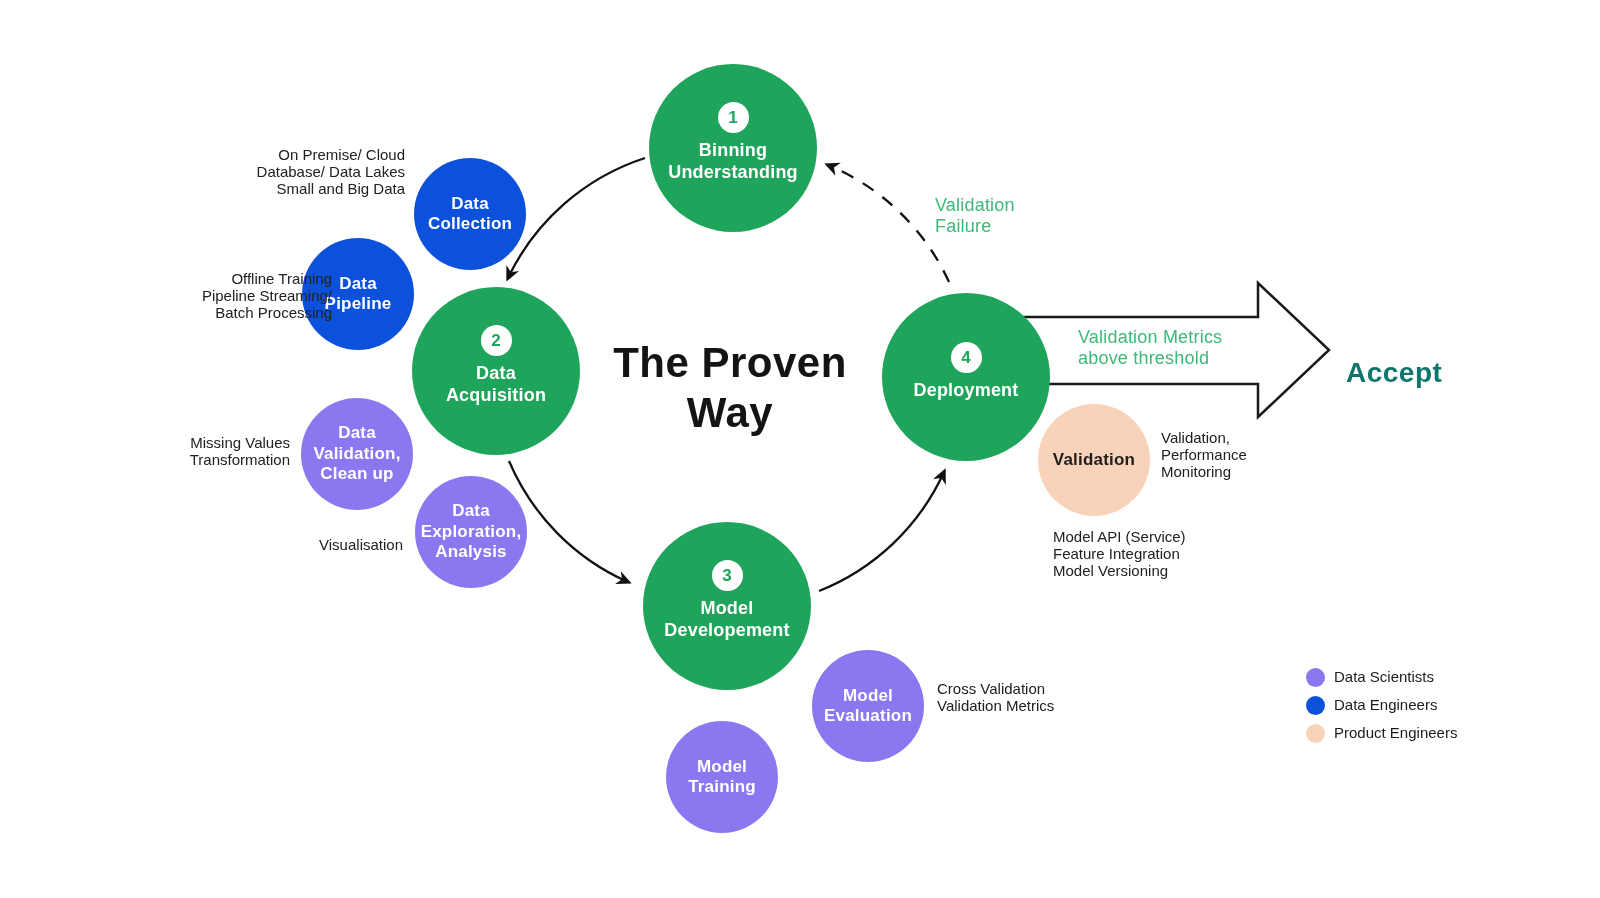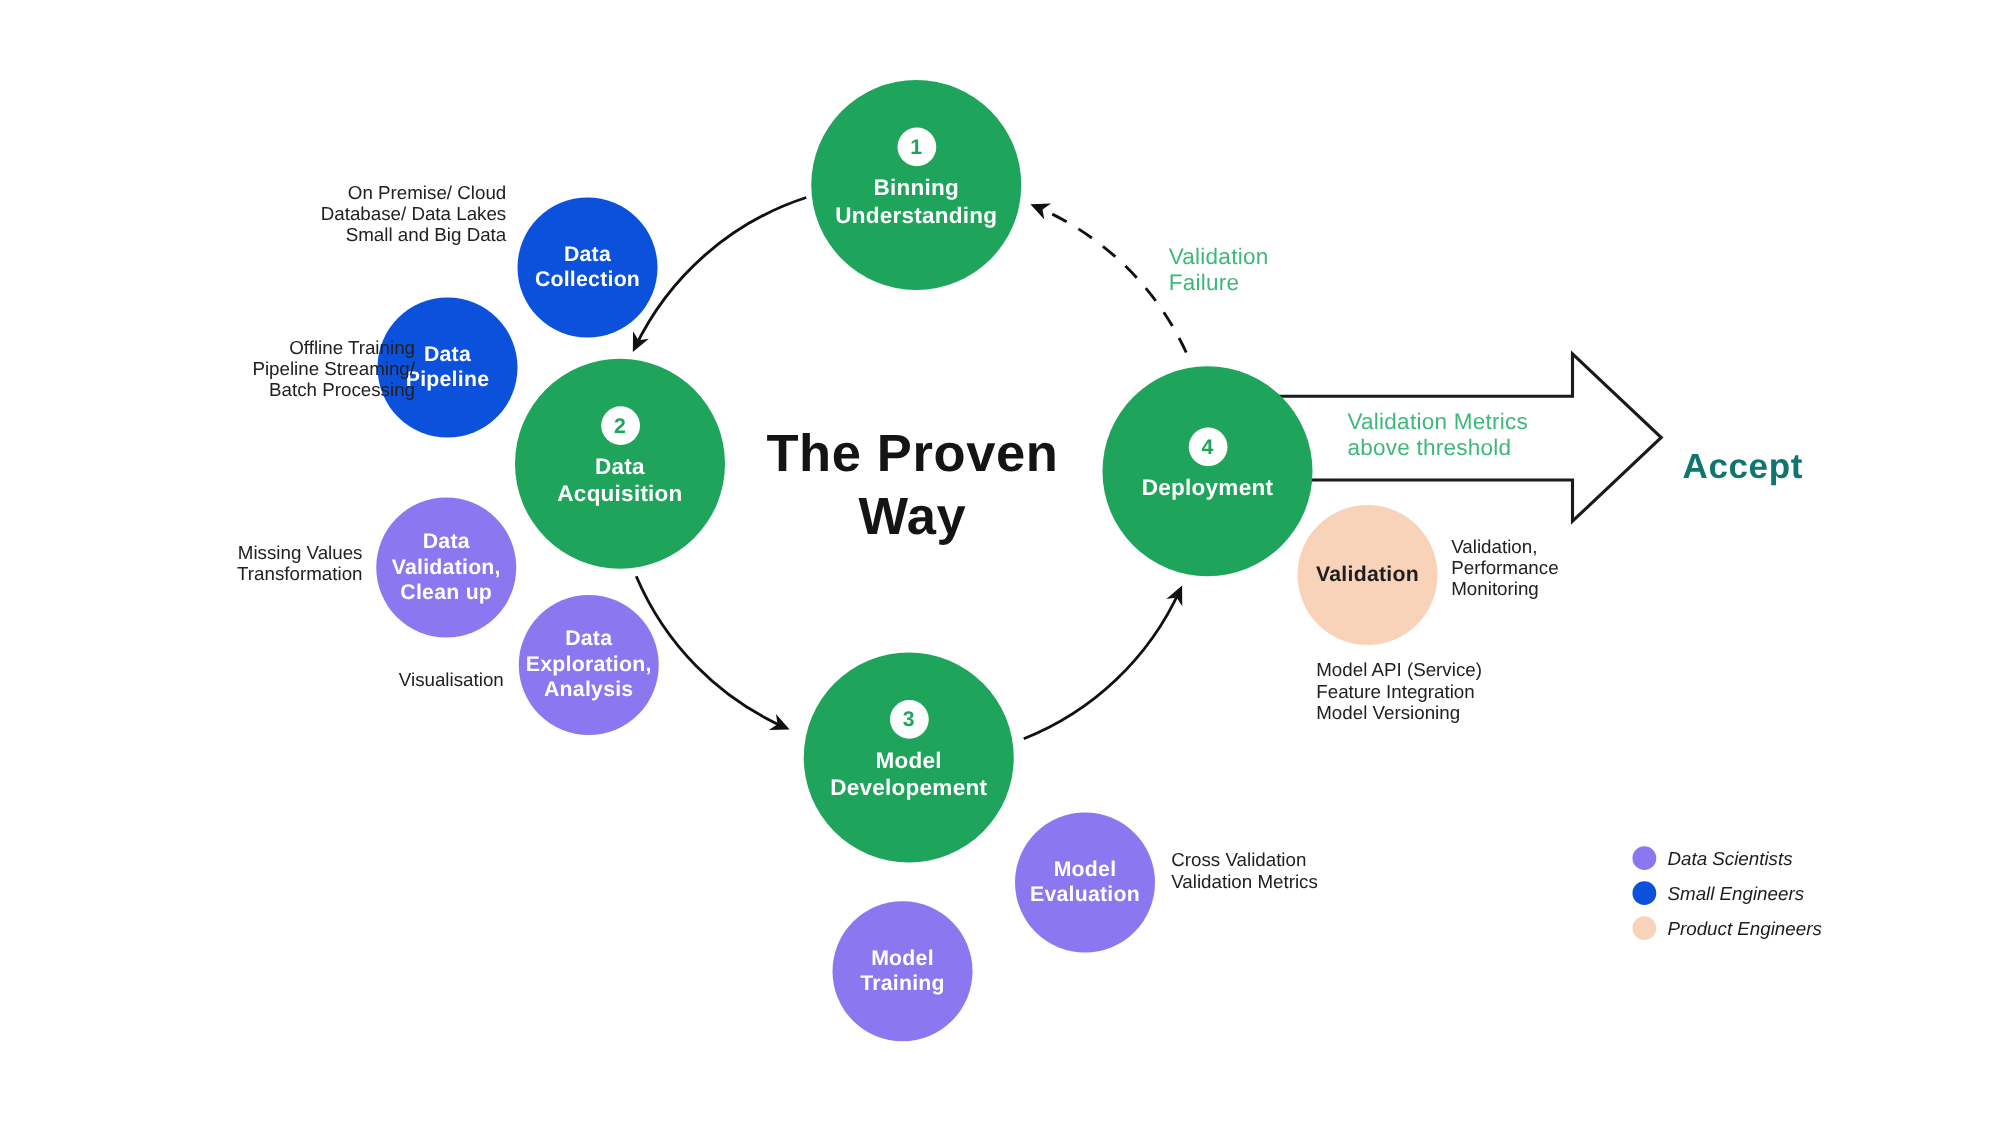--- a/index.html
+++ b/index.html
@@ -41,21 +41,21 @@
   .ann.r{text-align:right;}
   .flow-label{
     position:absolute;font-size:18px;line-height:1.18;color:#3CB878;z-index:3;
     white-space:pre-line;font-weight:500;letter-spacing:.2px;
   }
   .accept{
     position:absolute;left:1346px;top:332px;font-size:28px;font-weight:bold;
     color:#0f766e;z-index:3;letter-spacing:.5px;margin-top:25px;
   }
   .legend{position:absolute;left:1306px;top:668px;z-index:3;}
-  .legend-row{display:flex;align-items:flex-end;height:28px;font-style:italic;}
+  .legend-row{display:flex;align-items:flex-start;height:28px;}
   .legend-dot{width:19px;height:19px;border-radius:50%;margin-right:9px;flex:0 0 auto;}
   .legend-label{font-size:15px;color:#1d1d1d;font-weight:500;}
 
   
   .pos-bu{left:649px;top:64px;}
   .pos-da{left:412px;top:287px;}
   .pos-md{left:643px;top:522px;}
   .pos-dep{left:882px;top:293px;}
   
   .pos-dc{left:414px;top:158px;}
@@ -175,21 +175,21 @@
 above threshold</div>
   <div class="accept">Accept</div>
 
   <div class="legend">
     <div class="legend-row">
       <span class="legend-dot" style="background: rgb(139, 120, 240);"></span>
       <span class="legend-label">Data Scientists</span>
     </div>
     <div class="legend-row">
       <span class="legend-dot" style="background: rgb(12, 81, 219);"></span>
-      <span class="legend-label">Small Engineers</span>
+      <span class="legend-label">Data Engineers</span>
     </div>
     <div class="legend-row">
       <span class="legend-dot" style="background: rgb(248, 211, 186);"></span>
       <span class="legend-label">Product Engineers</span>
     </div>
   </div>
 
 </div>
 
 </body></html>

